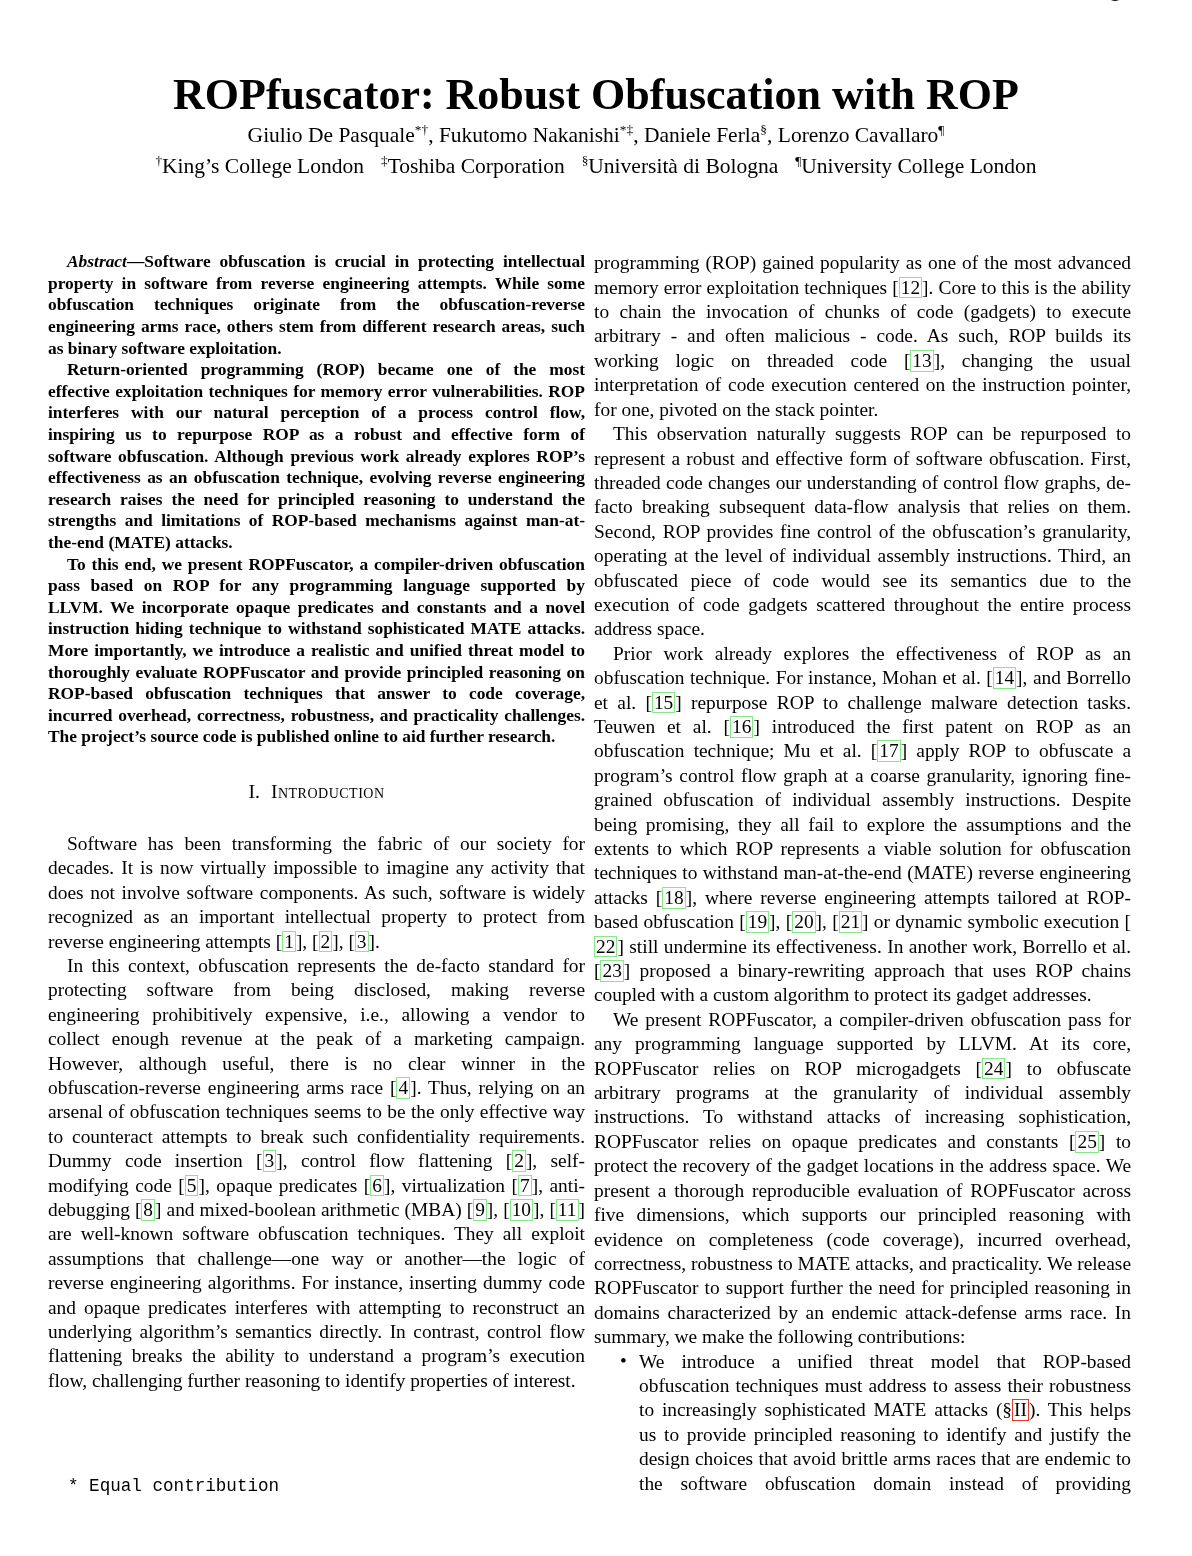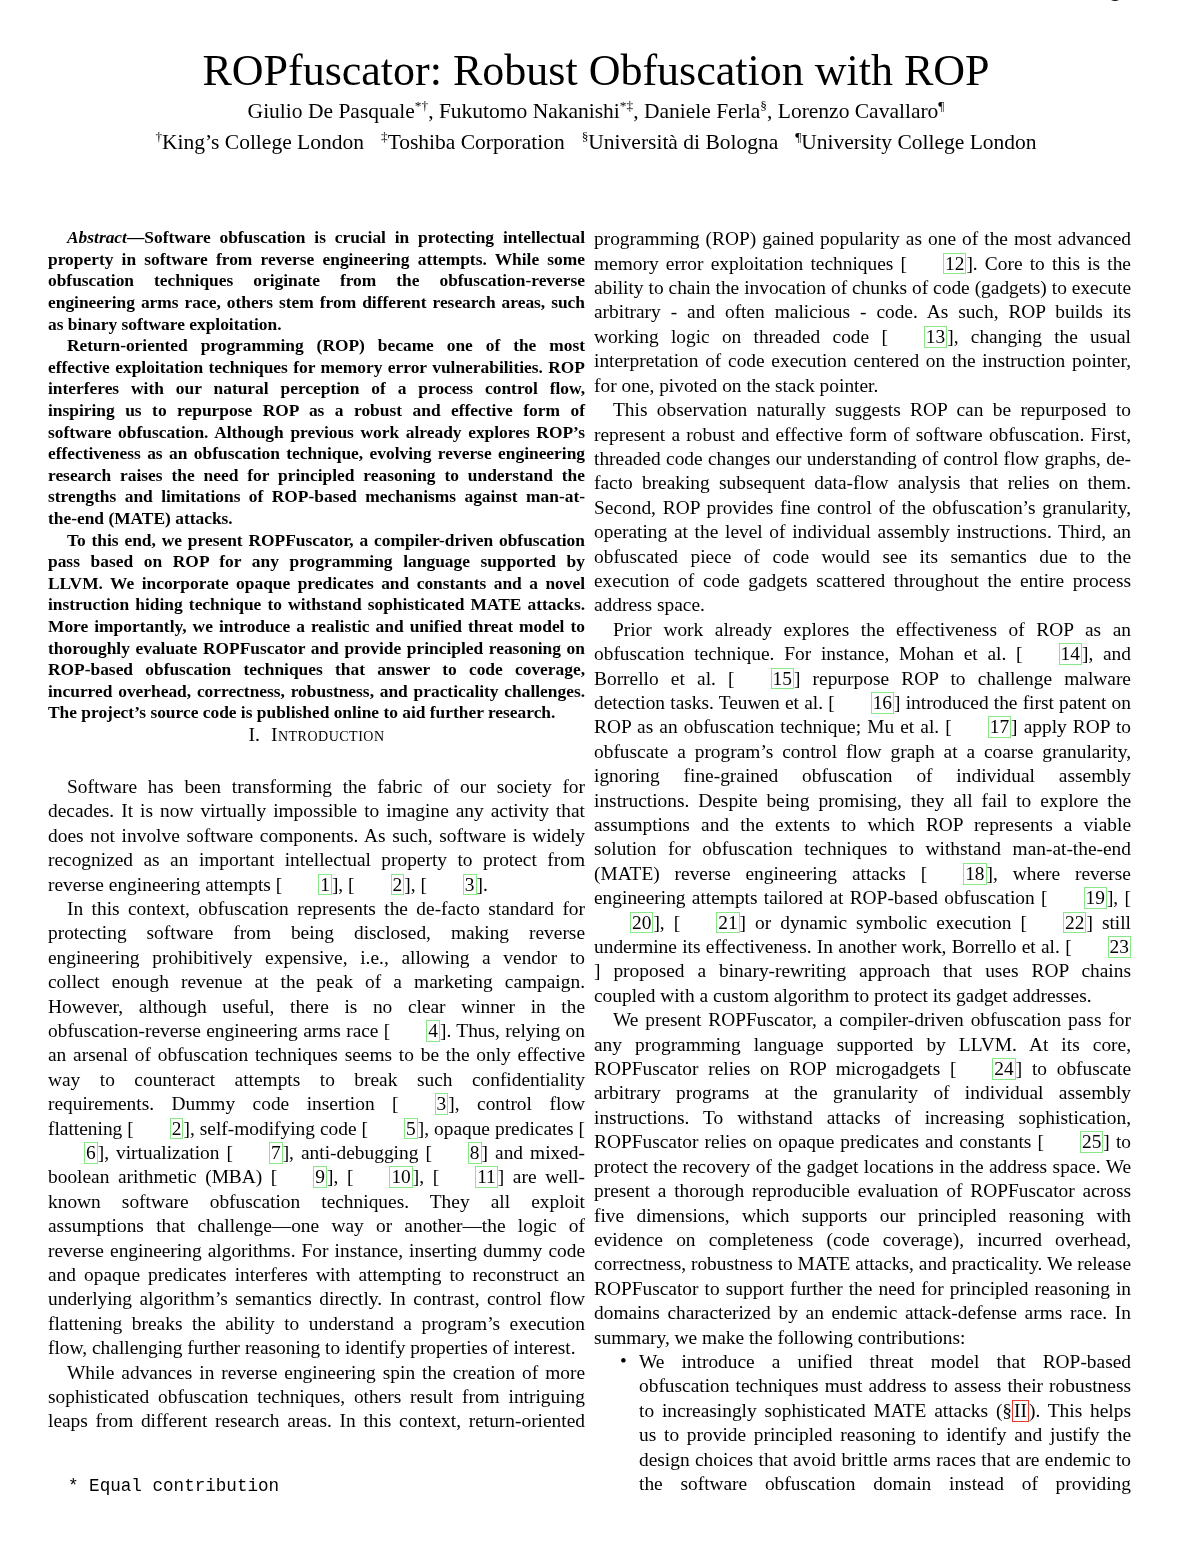--- a/index.html
+++ b/index.html
@@ -6,57 +6,56 @@
   html, body { background:#ffffff; }
   body {
     width:1192px; height:1556px; overflow:hidden; position:relative;
     font-family:"Liberation Serif","DejaVu Serif",serif; color:#000;
   }
   .page-number {
     position:absolute; top:-15px; left:1110px;
     font-size:19px; line-height:19px;
   }
   .title {
-    font-weight:400; font-size:44px; line-height:1.12;
-    text-align:center; padding-top:46px;
+    font-weight:700; font-size:44px; line-height:1.12;
+    text-align:center; padding-top:70px;
   }
   .authors { text-align:center; font-size:21.5px; margin-top:4px; }
   .affiliations { text-align:center; font-size:21.5px; margin-top:6px; }
   .authors sup, .affiliations sup { font-size:62%; vertical-align:super; line-height:0; }
   .affil + .affil { margin-left:17px; }
 
   .columns { display:flex; gap:9px; padding:0 49px 0 48px; margin-top:72px; }
   .col { width:537px; }
 
   .abstract {
     font-weight:700; font-size:17.4px; line-height:21.6px;
     text-align:justify; hyphens:auto; -webkit-hyphens:auto;
   }
   .abstract p { text-indent:19px; }
   .abstract-label { font-style:italic; }
 
   .section-heading {
     font-weight:400; font-size:19.6px; text-align:center;
-    margin-bottom:29px;
+    margin-top:33px; margin-bottom:29px;
   }
   .section-heading .num { margin-right:11px; }
   .sc { font-variant:small-caps; letter-spacing:0.5px; }
 
   .body-text, .bullet-list {
     font-size:19.4px; line-height:24.4px;
     text-align:justify; hyphens:auto; -webkit-hyphens:auto;
   }
   .body-text p { text-indent:19px; }
   .body-text p.noindent { text-indent:0; }
   .cont { text-align-last:justify; }
 
   .cite {
     display:inline-block; text-indent:0; line-height:1.02; padding:0 1px;
     border:1px solid var(--cite-color, #86e886);
-    margin-left:36px;
   }
   .secref {
     display:inline-block; text-indent:0; line-height:1.02; padding:0 1px;
     border:1px solid var(--secref-color, #e4392d);
   }
 
   .bullet-item { position:relative; padding-left:45px; }
   .bullet-item .marker { position:absolute; left:26px; top:-1px; }
 
   .footnote {
@@ -78,21 +77,20 @@
   <div class="col">
     <div class="abstract" id="abstract">
         <p><span class="abstract-label">Abstract</span>—Software obfuscation is crucial in protecting intellectual property in software from reverse engineering attempts. While some obfuscation techniques originate from the obfuscation-reverse engineering arms race, others stem from different research areas, such as binary software exploitation.</p>
         <p>Return-oriented programming (ROP) became one of the most effective exploitation techniques for memory error vulnerabilities. ROP interferes with our natural perception of a process control flow, inspiring us to repurpose ROP as a robust and effective form of software obfuscation. Although previous work already explores ROP’s effectiveness as an obfuscation technique, evolving reverse engineering research raises the need for principled reasoning to understand the strengths and limitations of ROP-based mechanisms against man-at-the-end (MATE) attacks.</p>
         <p>To this end, we present ROPFuscator, a compiler-driven obfuscation pass based on ROP for any programming language supported by LLVM. We incorporate opaque predicates and constants and a novel instruction hiding technique to withstand sophisticated MATE attacks. More importantly, we introduce a realistic and unified threat model to thoroughly evaluate ROPFuscator and provide principled reasoning on ROP-based obfuscation techniques that answer to code coverage, incurred overhead, correctness, robustness, and practicality challenges. The project’s source code is published online to aid further research.</p>
       </div>
     <h2 class="section-heading"><span class="num">I.</span><span class="sc">Introduction</span></h2>
     <div class="body-text" id="left-paras">
         <p class="">Software has been transforming the fabric of our society for decades. It is now virtually impossible to imagine any activity that does not involve software components. As such, software is widely recognized as an important intellectual property to protect from reverse engineering attempts [<span class="cite">1</span>], [<span class="cite">2</span>], [<span class="cite">3</span>].</p>
         <p class="">In this context, obfuscation represents the de-facto standard for protecting software from being disclosed, making reverse engineering prohibitively expensive, i.e., allowing a vendor to collect enough revenue at the peak of a marketing campaign. However, although useful, there is no clear winner in the obfuscation-reverse engineering arms race [<span class="cite">4</span>]. Thus, relying on an arsenal of obfuscation techniques seems to be the only effective way to counteract attempts to break such confidentiality requirements. Dummy code insertion [<span class="cite">3</span>], control flow flattening [<span class="cite">2</span>], self-modifying code [<span class="cite">5</span>], opaque predicates [<span class="cite">6</span>], virtualization [<span class="cite">7</span>], anti-debugging [<span class="cite">8</span>] and mixed-boolean arithmetic (MBA) [<span class="cite">9</span>], [<span class="cite">10</span>], [<span class="cite">11</span>] are well-known software obfuscation techniques. They all exploit assumptions that challenge—one way or another—the logic of reverse engineering algorithms. For instance, inserting dummy code and opaque predicates interferes with attempting to reconstruct an underlying algorithm’s semantics directly. In contrast, control flow flattening breaks the ability to understand a program’s execution flow, challenging further reasoning to identify properties of interest.</p>
-        <p class="cont">While advances in reverse engineering spin the creation of more sophisticated obfuscation techniques, others result from intriguing leaps from different research areas. In this context, return-oriented</p>
       </div>
   </div>
   <div class="col">
     <div class="body-text" id="right-paras">
         <p class="noindent ">programming (ROP) gained popularity as one of the most advanced memory error exploitation techniques [<span class="cite">12</span>]. Core to this is the ability to chain the invocation of chunks of code (gadgets) to execute arbitrary - and often malicious - code. As such, ROP builds its working logic on threaded code [<span class="cite">13</span>], changing the usual interpretation of code execution centered on the instruction pointer, for one, pivoted on the stack pointer.</p>
         <p class="">This observation naturally suggests ROP can be repurposed to represent a robust and effective form of software obfuscation. First, threaded code changes our understanding of control flow graphs, de-facto breaking subsequent data-flow analysis that relies on them. Second, ROP provides fine control of the obfuscation’s granularity, operating at the level of individual assembly instructions. Third, an obfuscated piece of code would see its semantics due to the execution of code gadgets scattered throughout the entire process address space.</p>
         <p class="">Prior work already explores the effectiveness of ROP as an obfuscation technique. For instance, Mohan et al. [<span class="cite">14</span>], and Borrello et al. [<span class="cite">15</span>] repurpose ROP to challenge malware detection tasks. Teuwen et al. [<span class="cite">16</span>] introduced the first patent on ROP as an obfuscation technique; Mu et al. [<span class="cite">17</span>] apply ROP to obfuscate a program’s control flow graph at a coarse granularity, ignoring fine-grained obfuscation of individual assembly instructions. Despite being promising, they all fail to explore the assumptions and the extents to which ROP represents a viable solution for obfuscation techniques to withstand man-at-the-end (MATE) reverse engineering attacks [<span class="cite">18</span>], where reverse engineering attempts tailored at ROP-based obfuscation [<span class="cite">19</span>], [<span class="cite">20</span>], [<span class="cite">21</span>] or dynamic symbolic execution [<span class="cite">22</span>] still undermine its effectiveness. In another work, Borrello et al. [<span class="cite">23</span>] proposed a binary-rewriting approach that uses ROP chains coupled with a custom algorithm to protect its gadget addresses.</p>
         <p class="">We present ROPFuscator, a compiler-driven obfuscation pass for any programming language supported by LLVM. At its core, ROPFuscator relies on ROP microgadgets [<span class="cite">24</span>] to obfuscate arbitrary programs at the granularity of individual assembly instructions. To withstand attacks of increasing sophistication, ROPFuscator relies on opaque predicates and constants [<span class="cite">25</span>] to protect the recovery of the gadget locations in the address space. We present a thorough reproducible evaluation of ROPFuscator across five dimensions, which supports our principled reasoning with evidence on completeness (code coverage), incurred overhead, correctness, robustness to MATE attacks, and practicality. We release ROPFuscator to support further the need for principled reasoning in domains characterized by an endemic attack-defense arms race. In summary, we make the following contributions:</p>
       </div>
     <div class="bullet-list" id="bullets">

